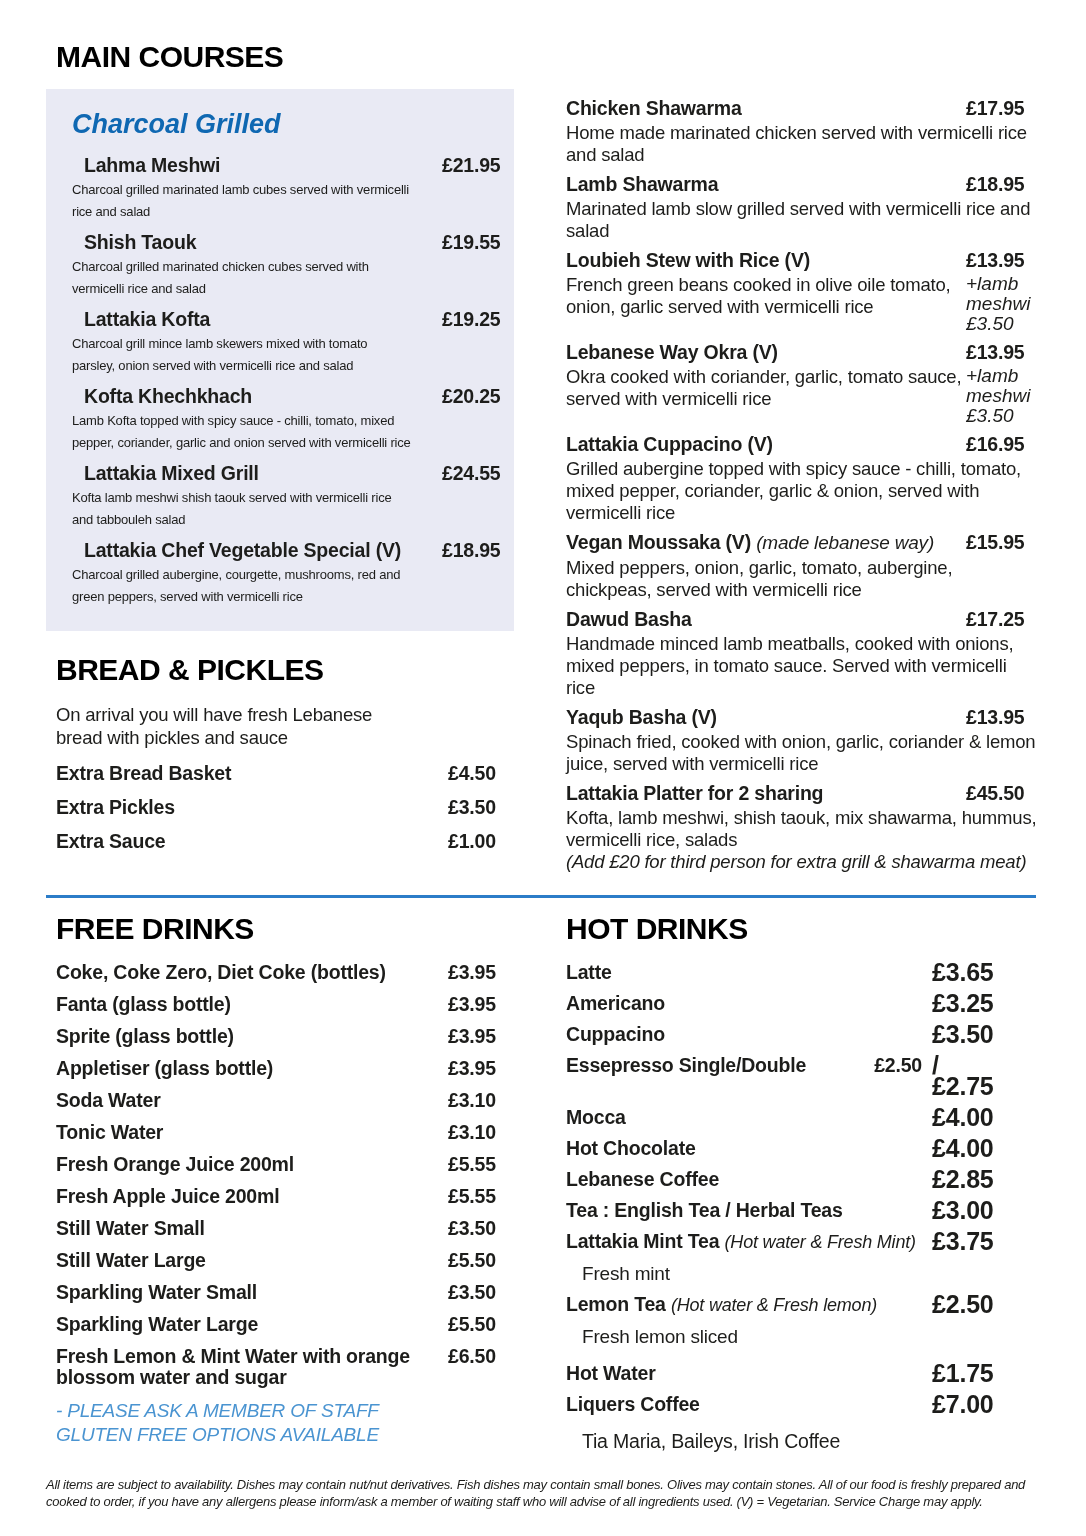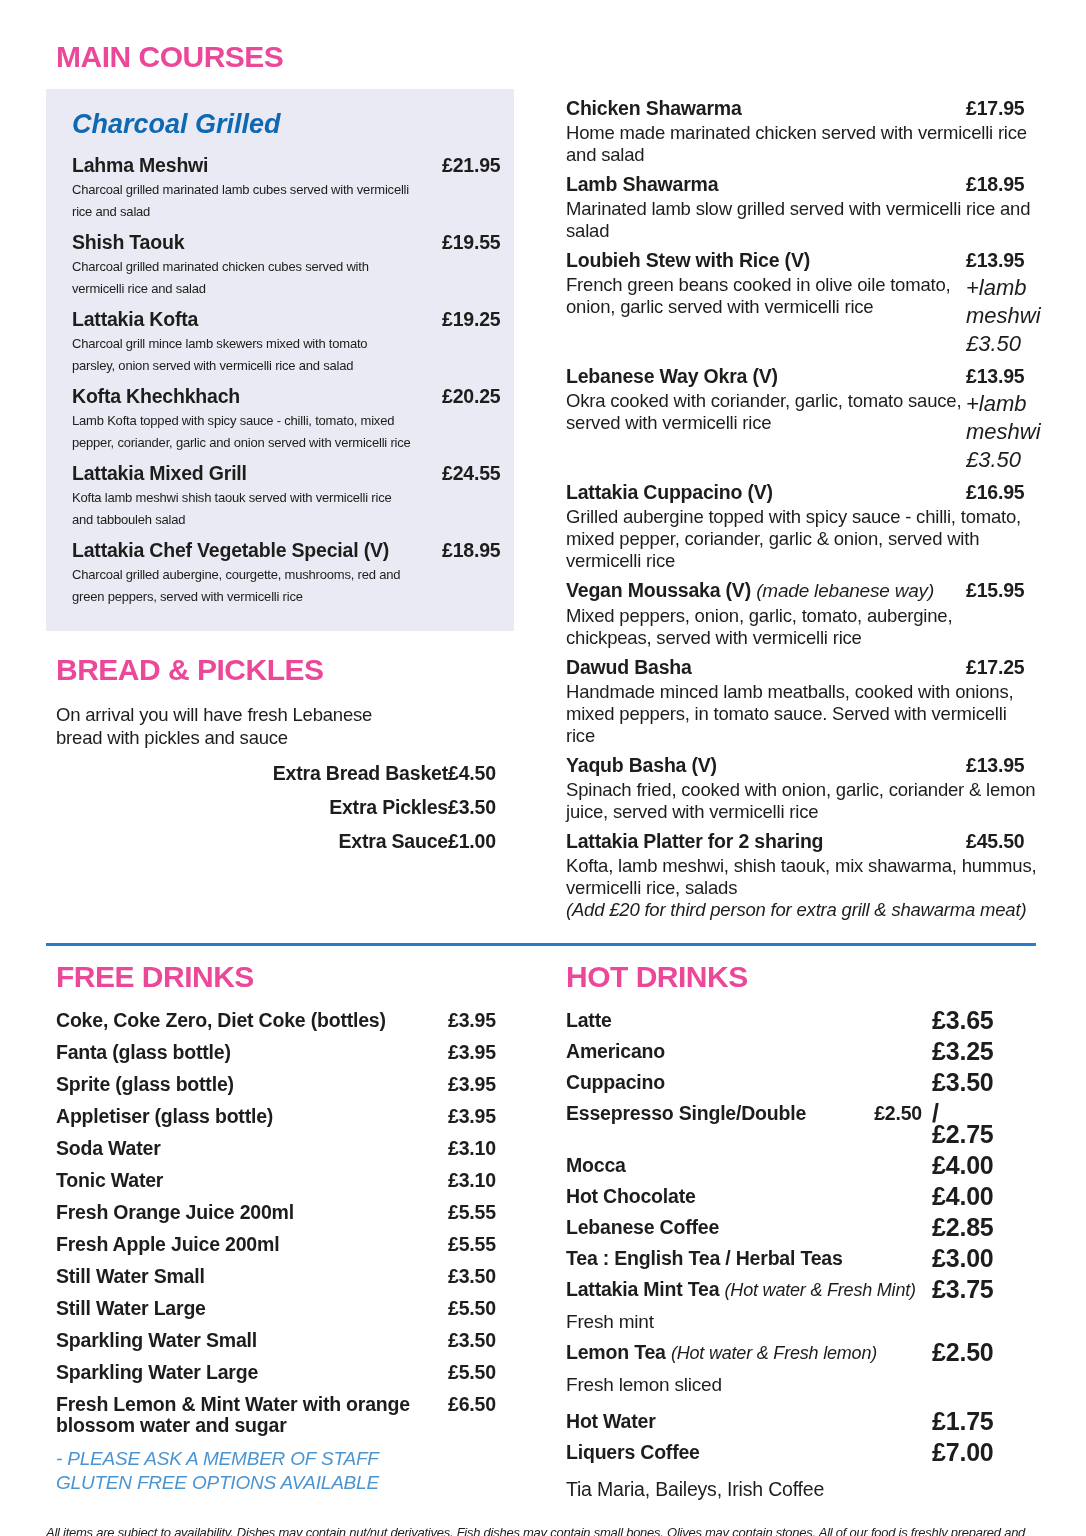--- a/index.html
+++ b/index.html
@@ -1,66 +1,66 @@
 <!DOCTYPE html>
 <html><head>
 <meta charset="utf-8">
 <style>
   html,body{margin:0;padding:0;background:#ffffff;}
   .page{width:1086px;height:1536px;background:#ffffff;overflow:hidden;position:relative;
         font-family:"Liberation Sans",sans-serif;color:#1d1d1b;box-sizing:border-box;
         padding:40px 50px 0 46px;}
-  .sec-title{color:#ec4899;font-size:30px;font-weight:bold;letter-spacing:-0.5px;margin:0 0 0 10px;line-height:34px;}
+  .sec-title{color:#000000;font-size:30px;font-weight:bold;letter-spacing:-0.5px;margin:0 0 0 10px;line-height:34px;}
   .cols{display:flex;align-items:flex-start;}
   .col-l{width:468px;flex:none;}
   .col-r{width:472px;flex:none;margin-left:52px;}
   .col-r.top{padding-top:56px;box-sizing:border-box;}
 
   
   .box{background:#e9eaf4;margin-top:15px;padding:18px 10px 16px 26px;box-sizing:border-box;}
   .ct{color:#0f68b2;font-size:27px;font-weight:bold;font-style:italic;margin:2px 0 14px 0;line-height:30px;}
 
-  .irow{display:flex;align-items:flex-start;}
+  .irow{display:flex;align-items:flex-start;margin-left:12px;}
   .nm{font-weight:bold;font-size:19.5px;letter-spacing:-0.2px;line-height:24px;flex:1;}
   .pr{font-weight:bold;font-size:19.5px;letter-spacing:-0.2px;line-height:24px;flex:none;white-space:nowrap;}
   .bpr{width:62px;margin-left:12px;text-align:left;}
   .desc{font-size:13px;line-height:22px;letter-spacing:-0.2px;margin:2px 0 7px 0;}
   .box .desc{max-width:340px;}
 
   
   .ritem{margin-bottom:6px;}
   .rrow{display:flex;align-items:flex-start;}
   .rpr{width:72px;margin-left:0;flex:none;font-weight:bold;font-size:19.5px;line-height:24px;letter-spacing:-0.2px;}
   .rname{flex:1;}
   .rdesc{flex:1;font-size:18.5px;line-height:22px;letter-spacing:-0.2px;margin:2px 0 0 0;}
-  .rnote{width:72px;flex:none;font-style:italic;font-size:22px;line-height:28px;margin-top:2px;}
+  .rnote{width:72px;flex:none;font-style:italic;font-size:19px;line-height:20px;margin-top:2px;}
   .nnote{font-weight:normal;font-style:italic;font-size:19px;}
   .dnote{display:block;font-style:italic;}
   .col-r.top{padding-right:34px;box-sizing:border-box;width:506px;}
 
   
   .bread{margin:22px 0 0 10px;width:450px;}
   .intro{font-size:18.5px;line-height:23px;letter-spacing:-0.2px;margin:16px 0 12px 0;max-width:345px;}
   .brow{display:flex;margin-bottom:10px;}
-  .brow .nm{flex:1;text-align:right;}
+  .brow .nm{flex:1;}
   .lpr{width:58px;flex:none;font-weight:bold;font-size:19.5px;line-height:24px;letter-spacing:-0.2px;}
 
   .rule{border:none;border-top:3px solid #2b7cc8;margin:16px 0 14px 0;}
 
   
   .dlist{margin:16px 0 0 10px;width:450px;}
   .srow{display:flex;margin-bottom:11px;align-items:flex-start;}
   .srow .nm{flex:1;line-height:21px;}
   .spr{width:58px;flex:none;font-weight:bold;font-size:19.5px;line-height:21px;letter-spacing:-0.2px;}
   .hlist{margin-top:16px;width:438px;}
   .hrow{display:flex;margin-bottom:10px;align-items:flex-start;}
   .hrow .nm{flex:1;line-height:21px;}
   .hpr{width:72px;flex:none;font-weight:bold;font-size:25px;line-height:21px;letter-spacing:-0.2px;}
   .prepr{font-weight:bold;font-size:19.5px;line-height:21px;margin-right:10px;}
-  .hsub{font-size:19px;line-height:21px;letter-spacing:-0.2px;margin:0 0 10px 0;}
+  .hsub{font-size:19px;line-height:21px;letter-spacing:-0.2px;margin:0 0 10px 16px;}
   .mt6{margin-top:16px;}
 
   .gluten{color:#4a94d1;font-style:italic;font-size:19px;line-height:24px;margin:8px 0 0 10px;letter-spacing:-0.2px;}
   .footnote{font-style:italic;font-size:13px;line-height:17px;letter-spacing:-0.25px;margin-top:14px;width:995px;color:#1d1d1b;}
 </style>
 </head>
 <body>
 
 <div class="page">
 

